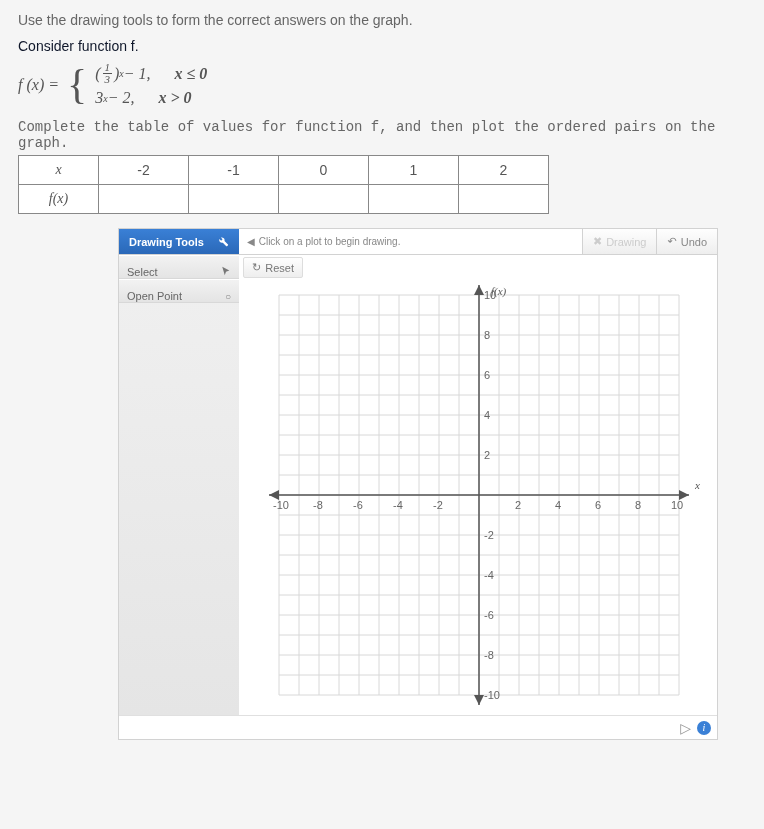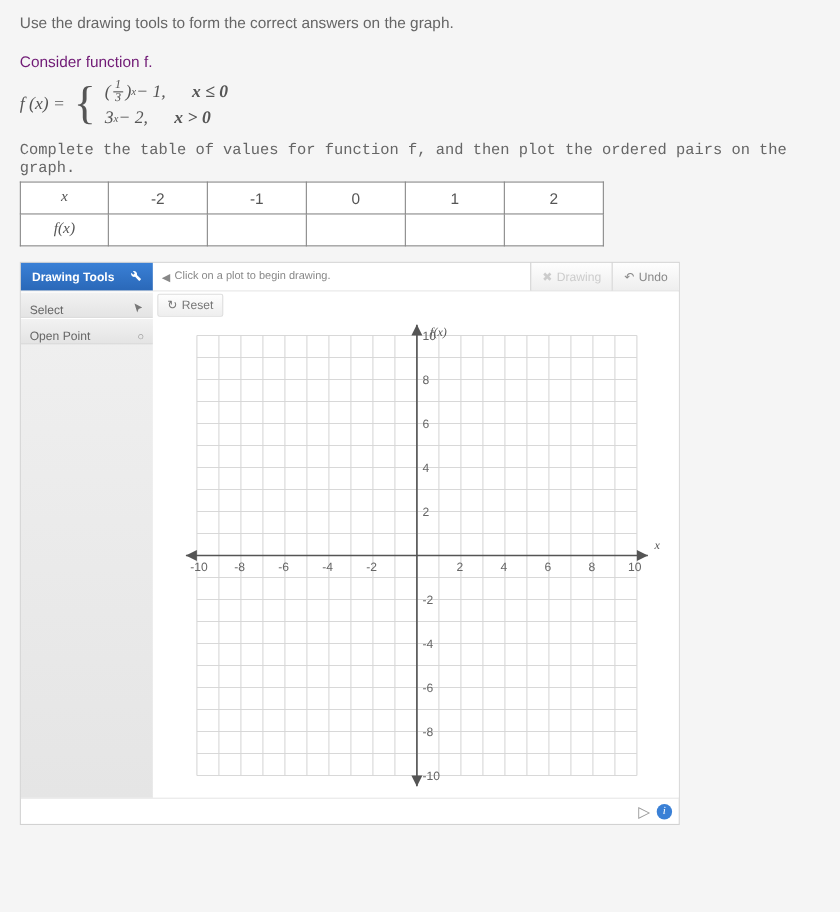--- a/index.html
+++ b/index.html
@@ -3,22 +3,22 @@
 <meta charset="utf-8">
 <style>
   * { box-sizing: border-box; margin: 0; padding: 0; }
   body {
     font-family: Arial, sans-serif;
     background: #f5f5f5;
     padding: 12px 18px;
     color: #555;
     width: 764px;
   }
-  .instruction { font-size: 14px; margin-bottom: 20px; color: #666; }
-  .consider { font-size: 14px; margin-bottom: 8px; color: #701a75; }
+  .instruction { font-size: 14px; margin-bottom: 10px; color: #666; }
+  .consider { font-size: 14px; margin-bottom: 8px; color: #0f172a; }
   .equation {
     font-family: "Times New Roman", serif;
     font-size: 16px;
     font-style: italic;
     color: #555;
     margin: 8px 0 12px 0;
     display: flex;
     align-items: center;
     gap: 6px;
   }
@@ -59,20 +59,21 @@
     min-width: 90px;
     height: 28px;
   }
   table.values th:first-child, table.values td:first-child {
     font-style: italic;
     font-family: "Times New Roman", serif;
     min-width: 80px;
   }
 
   .widget {
+    margin-left: 100px;
     width: 600px;
     border: 1px solid #d2d2d2;
     background: #fff;
     display: flex;
     flex-direction: column;
   }
   .topbar {
     display: flex;
     align-items: stretch;
     height: 26px;

